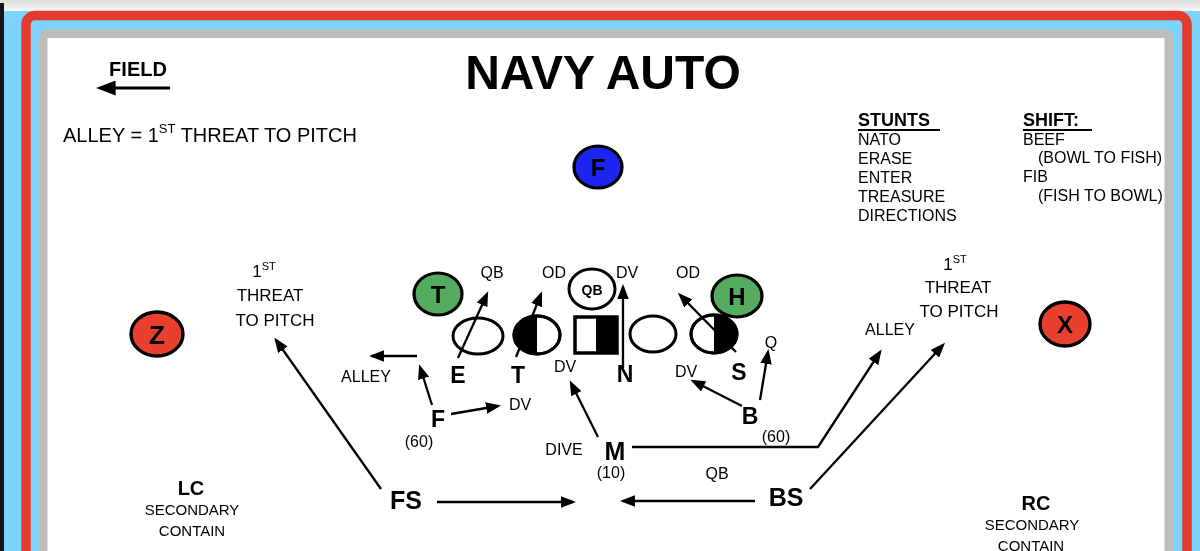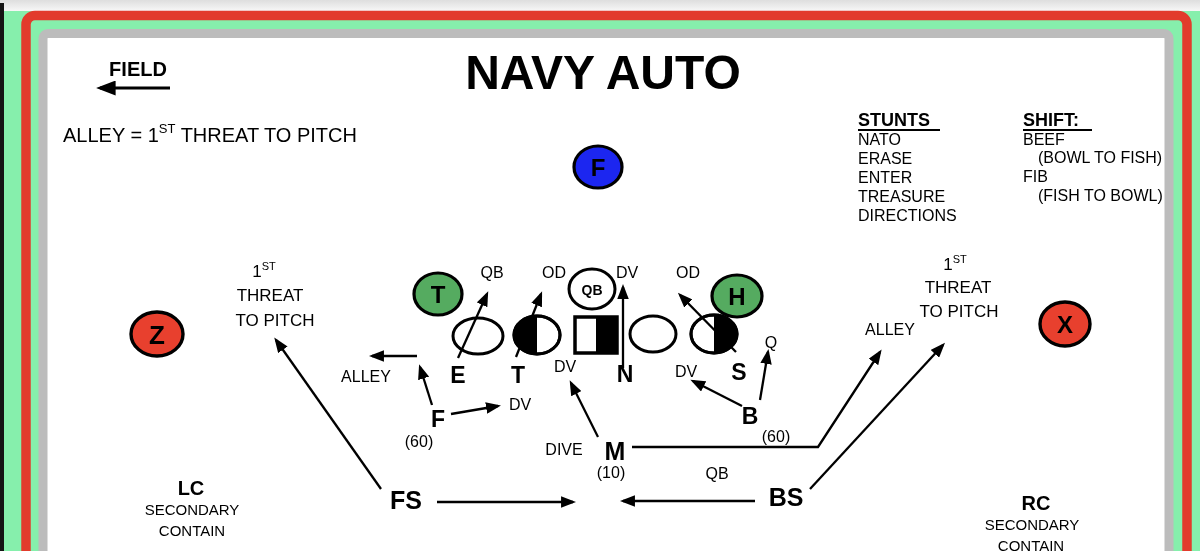--- a/index.html
+++ b/index.html
@@ -1,18 +1,18 @@
 <!DOCTYPE html>
 <html><head>
 <meta charset="utf-8">
 <style>
   html,body { margin:0; padding:0; background:#ffffff; }
   .stage {
     position:relative; width:1200px; height:551px; overflow:hidden;
-    background:#86efac; font-family:"Liberation Sans", sans-serif;
+    background:#7dd3fc; font-family:"Liberation Sans", sans-serif;
   }
   .top-strip {
     position:absolute; left:0; top:0; width:1200px; height:11px;
     background:linear-gradient(#dedede,#f7f7f7);
   }
   .left-edge {
     position:absolute; left:0; top:3px; width:4px; height:548px; background:#141414;
   }
   svg.diagram { position:absolute; left:0; top:0; }
   svg.diagram text { fill:#000; }

